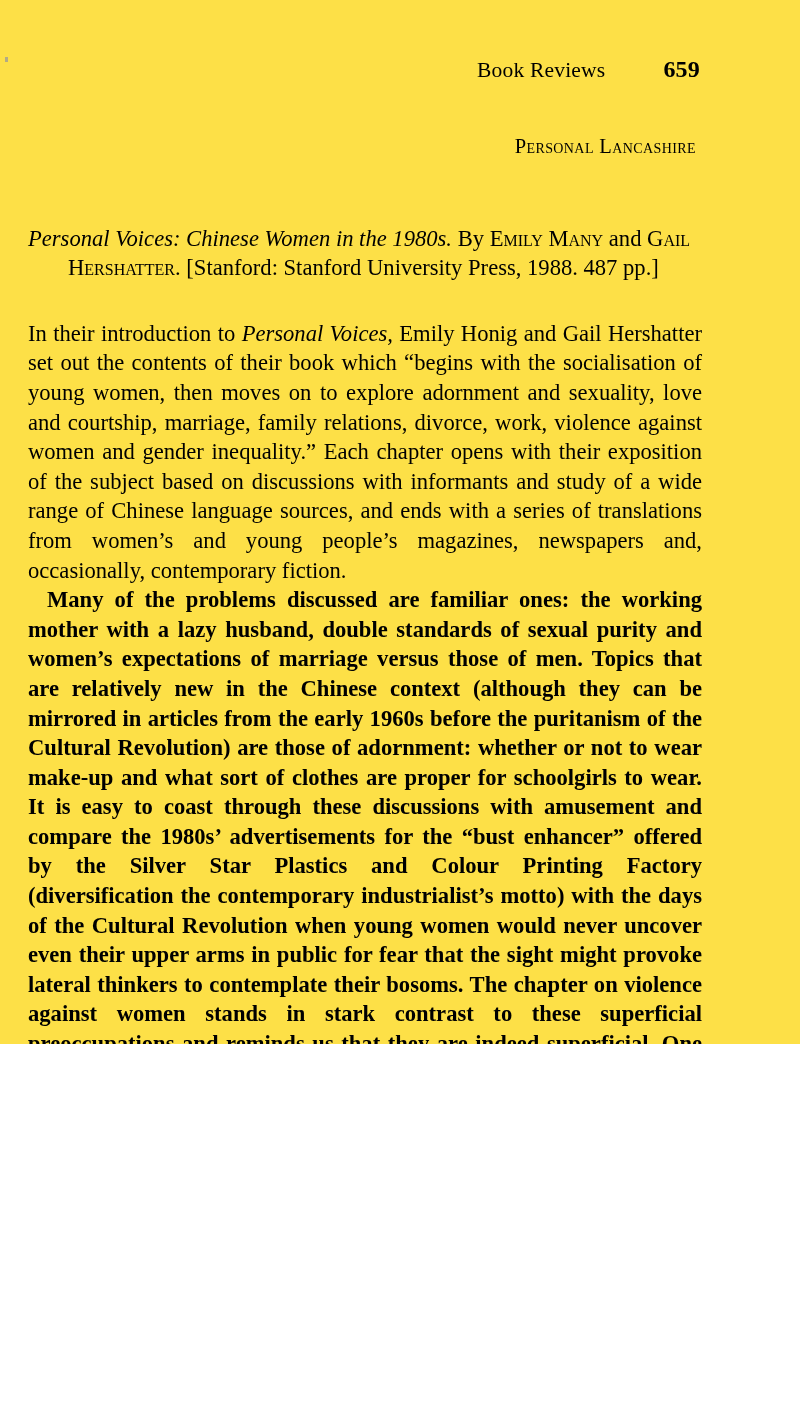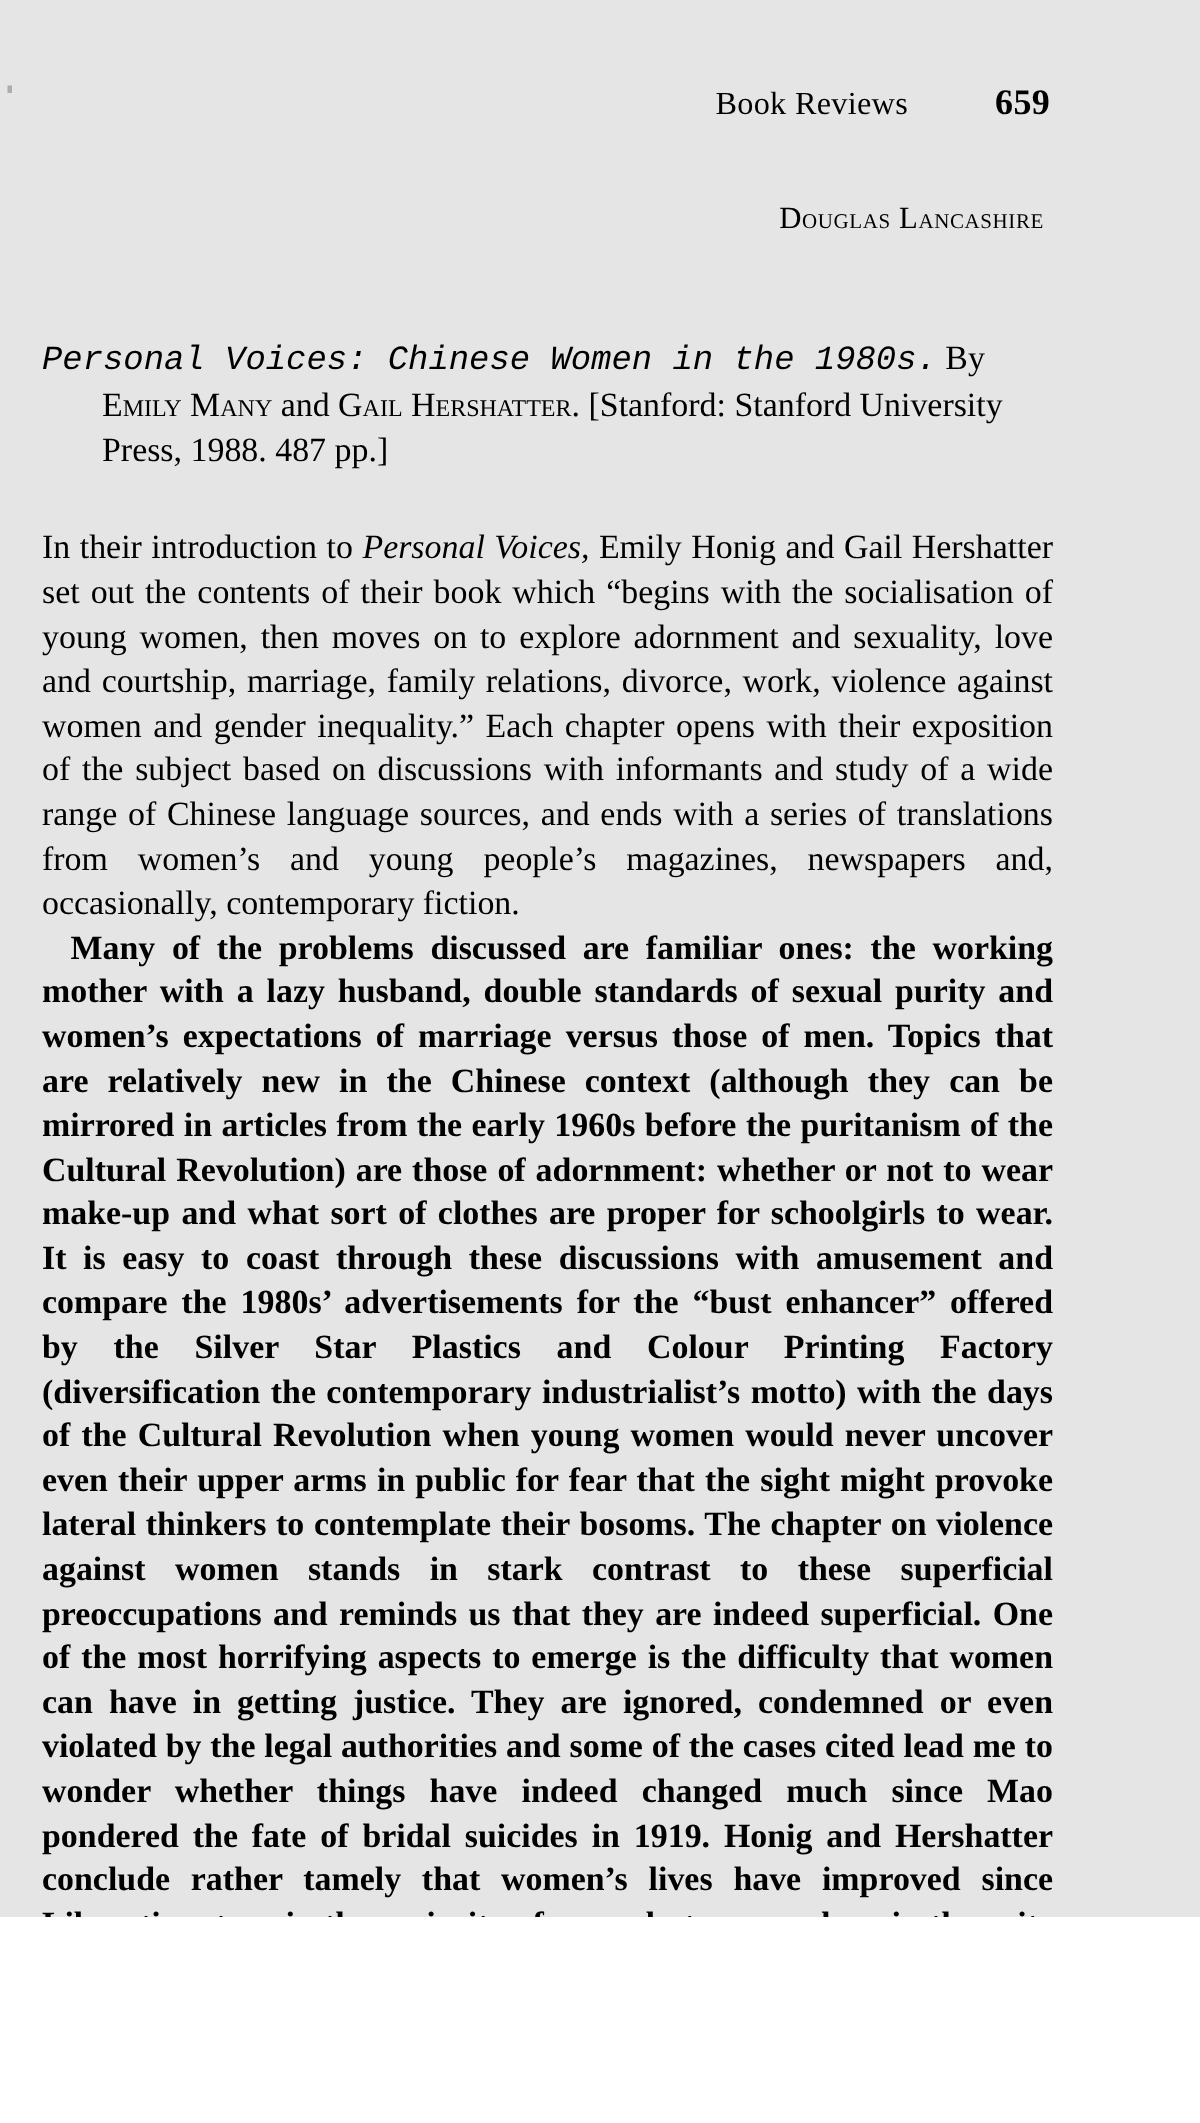--- a/index.html
+++ b/index.html
@@ -7,22 +7,22 @@
     padding: 0;
     background: #ffffff;
   }
   body {
     font-family: "Liberation Serif", "DejaVu Serif", serif;
     color: #000000;
   }
   .page {
     position: relative;
     width: 800px;
-    height: 1278px;
-    background: #e5e5e5;
+    height: 1044px;
+    background: #fde047;
     overflow: hidden;
   }
   .speck {
     position: absolute;
     left: 5px;
     top: 57px;
     width: 3px;
     height: 5px;
     background: #9a9a9a;
     opacity: 0.75;
@@ -81,21 +81,20 @@
   .citation {
     margin: 0;
     font-size: 22.6px;
     line-height: 29.6px;
     text-align: left;
     padding-left: 40px;
     text-indent: -40px;
   }
   .citation .title {
     font-style: italic;
-    font-family: Liberation Mono, monospace;
   }
   .citation .sc {
     font-variant: small-caps;
   }
   .gap-after-signature { height: 62px; }
   .gap-after-citation { height: 36px; }
   .italic { font-style: italic; }
 </style>
 </head>
 <body>
@@ -105,21 +104,21 @@
   <div class="speck"></div>
 
   <div class="running-head">
     <span class="rh-title">Book Reviews</span>
     <span class="rh-page">659</span>
   </div>
 
   <div class="content">
 
 
-    <p class="signature sig-douglas">Douglas Lancashire</p>
+    <p class="signature sig-douglas">Personal Lancashire</p>
 
     <div class="gap-after-signature"></div>
 
     <p class="citation">
       <span class="title">Personal Voices: Chinese Women in the 1980s.</span><span> By </span><span class="sc">Emily Many</span><span> and </span><span class="sc">Gail Hershatter</span><span>. [Stanford: Stanford University Press, 1988. 487 pp.]</span>
     </p>
 
     <div class="gap-after-citation"></div>
 
     <p class="body-text lead">

